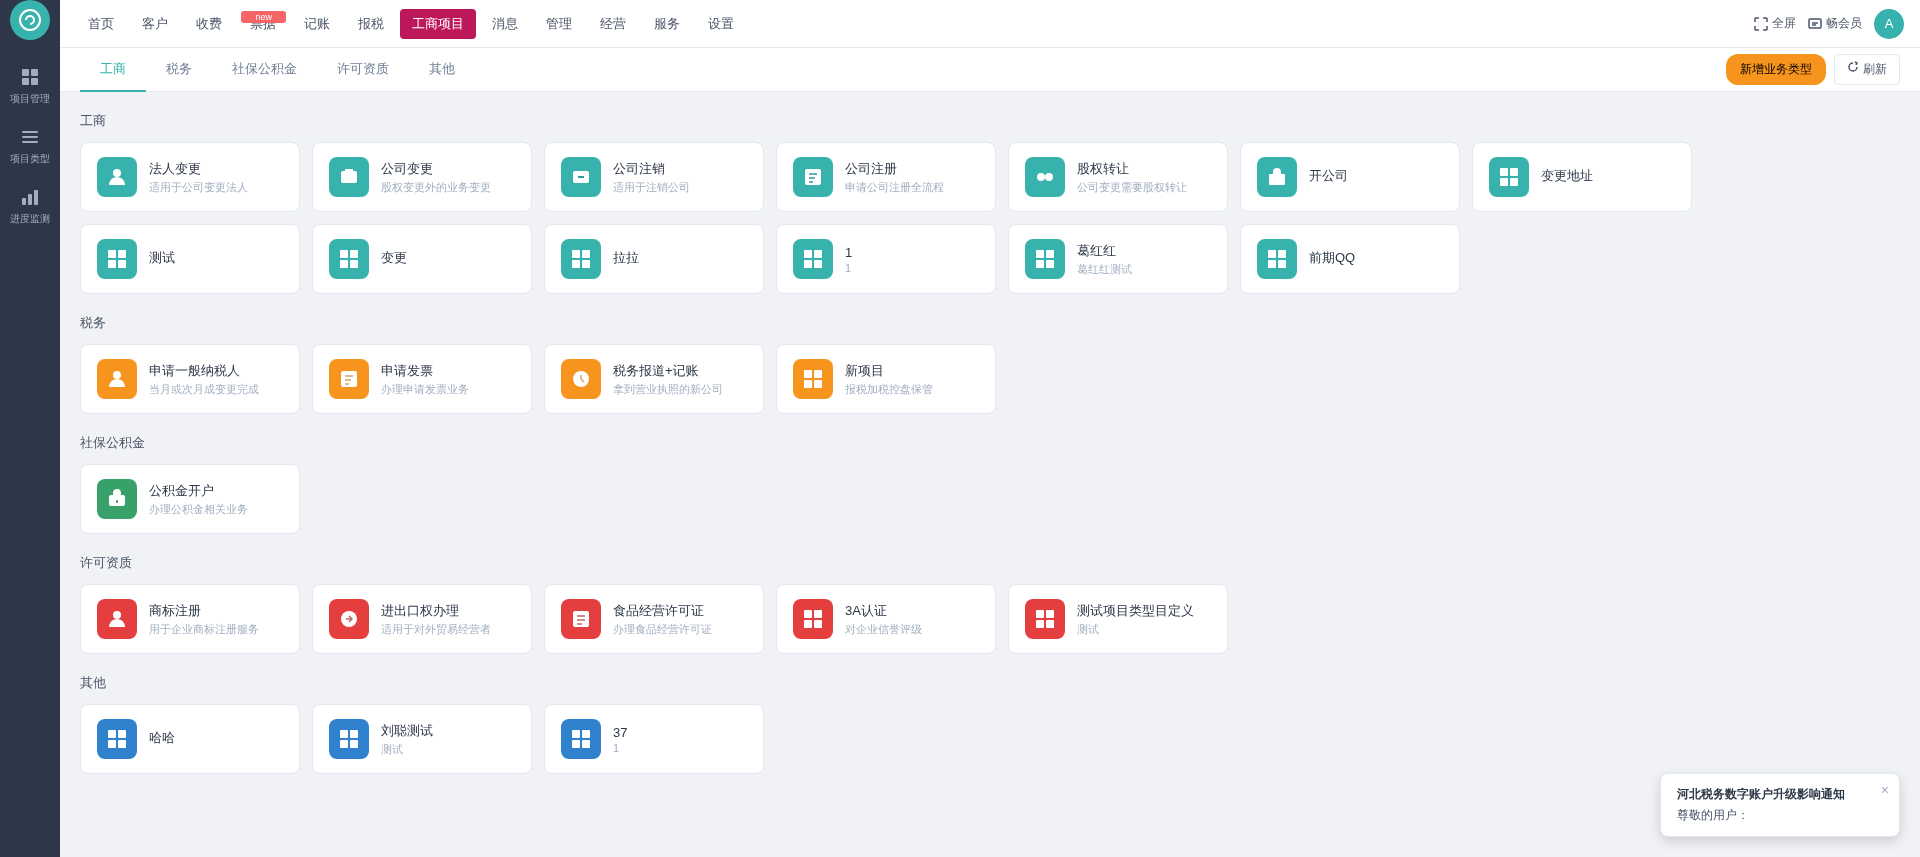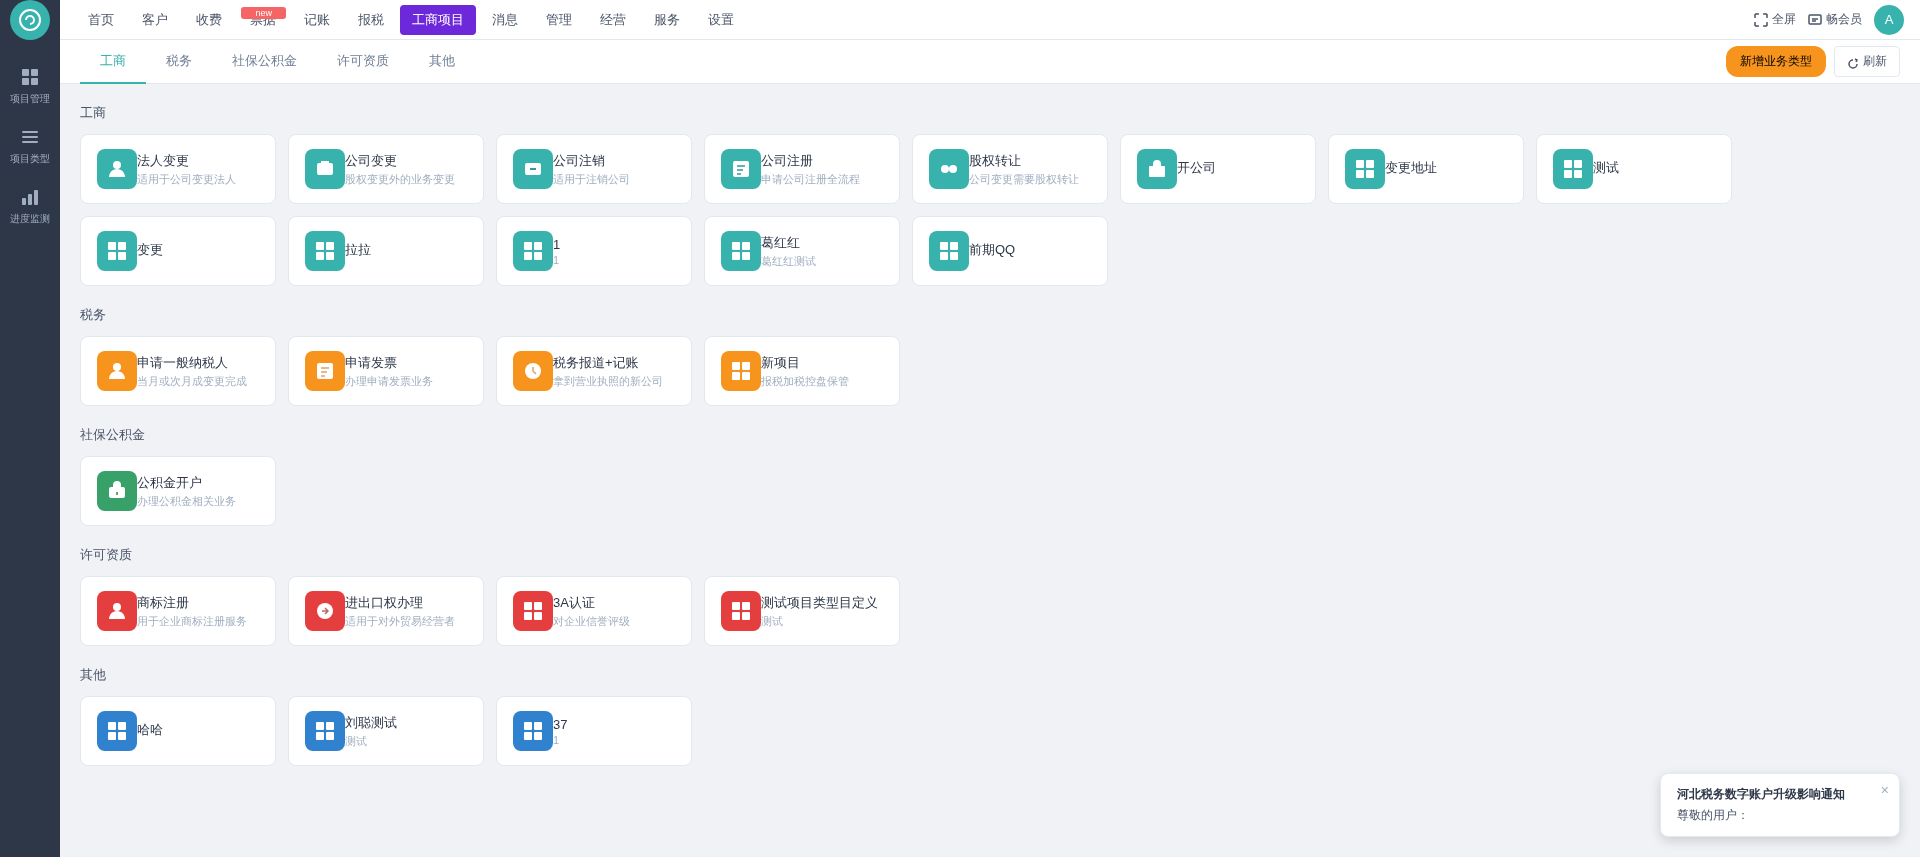--- a/index.html
+++ b/index.html
@@ -32,39 +32,39 @@
       display: flex;
       align-items: center;
       justify-content: center;
       font-size: 16px;
     }
     .sidebar-item-nav span { font-size: 10px; }
 
     
     .topnav {
       background: #fff;
-      height: 40px;
+      height: 48px;
       display: flex;
       align-items: center;
       padding: 0 16px;
       border-bottom: 1px solid #e2e8f0;
       flex-shrink: 0;
       gap: 4px;
     }
     .topnav-item {
       padding: 6px 12px;
       cursor: pointer;
       color: #4a5568;
       border-radius: 4px;
       font-size: 13px;
       white-space: nowrap;
       position: relative;
     }
     .topnav-item.active {
-      background: #6d28d9;
+      background: #be185d;
       color: #fff;
       border-radius: 4px;
     }
     .topnav-badge {
       position: absolute;
       top: 2px;
       right: 2px;
       background: #f56565;
       color: #fff;
       font-size: 9px;
@@ -135,21 +135,21 @@
     }
     .btn-refresh {
       background: #fff;
       color: #4a5568;
       border: 1px solid #e2e8f0;
       padding: 6px 12px;
       border-radius: 4px;
       cursor: pointer;
       font-size: 12px;
       display: flex;
-      align-items: flex-end;
+      align-items: flex-start;
       gap: 4px;
     }
 
     
     .scroll-area {
       flex: 1;
       overflow-y: auto;
       padding: 16px 20px;
     }
 
@@ -168,21 +168,22 @@
       gap: 12px;
       margin-bottom: 20px;
     }
 
     .card {
       background: #fff;
       border-radius: 8px;
       padding: 14px 16px;
       display: flex;
       align-items: center;
-      width: 196px;
+      gap: 12px;
+      width: 220px;
       cursor: pointer;
       border: 1px solid #e2e8f0;
       transition: box-shadow 0.2s;
     }
 
     .card-icon {
       width: 40px;
       height: 40px;
       border-radius: 8px;
       display: flex;
@@ -665,20 +666,32 @@
                 <circle cx="11" cy="11" r="8"></circle>
                 <path d="M8 11h6M11 8l3 3-3 3" stroke="rgba(150,0,0,0.6)" stroke-width="1.5"></path>
               </svg>
           </div>
           <div class="card-info">
             <div class="card-name">进出口权办理</div>
             <div class="card-desc">适用于对外贸易经营者</div>
           </div>
         </div>
 
+        <div class="card">
+          <div class="card-icon red">
+            <svg width="22" height="22" viewBox="0 0 22 22" fill="white">
+                <rect x="3" y="3" width="16" height="16" rx="2"></rect>
+                <path d="M7 8h8M7 12h8M7 16h5" stroke="rgba(150,0,0,0.6)" stroke-width="1.5"></path>
+              </svg>
+          </div>
+          <div class="card-info">
+            <div class="card-name">食品经营许可证</div>
+            <div class="card-desc">办理食品经营许可证</div>
+          </div>
+        </div>
 
         <div class="card">
           <div class="card-icon red">
             <svg width="22" height="22" viewBox="0 0 22 22" fill="white">
                 <rect x="2" y="2" width="8" height="8" rx="1"></rect>
                 <rect x="12" y="2" width="8" height="8" rx="1"></rect>
                 <rect x="2" y="12" width="8" height="8" rx="1"></rect>
                 <rect x="12" y="12" width="8" height="8" rx="1"></rect>
               </svg>
           </div>

